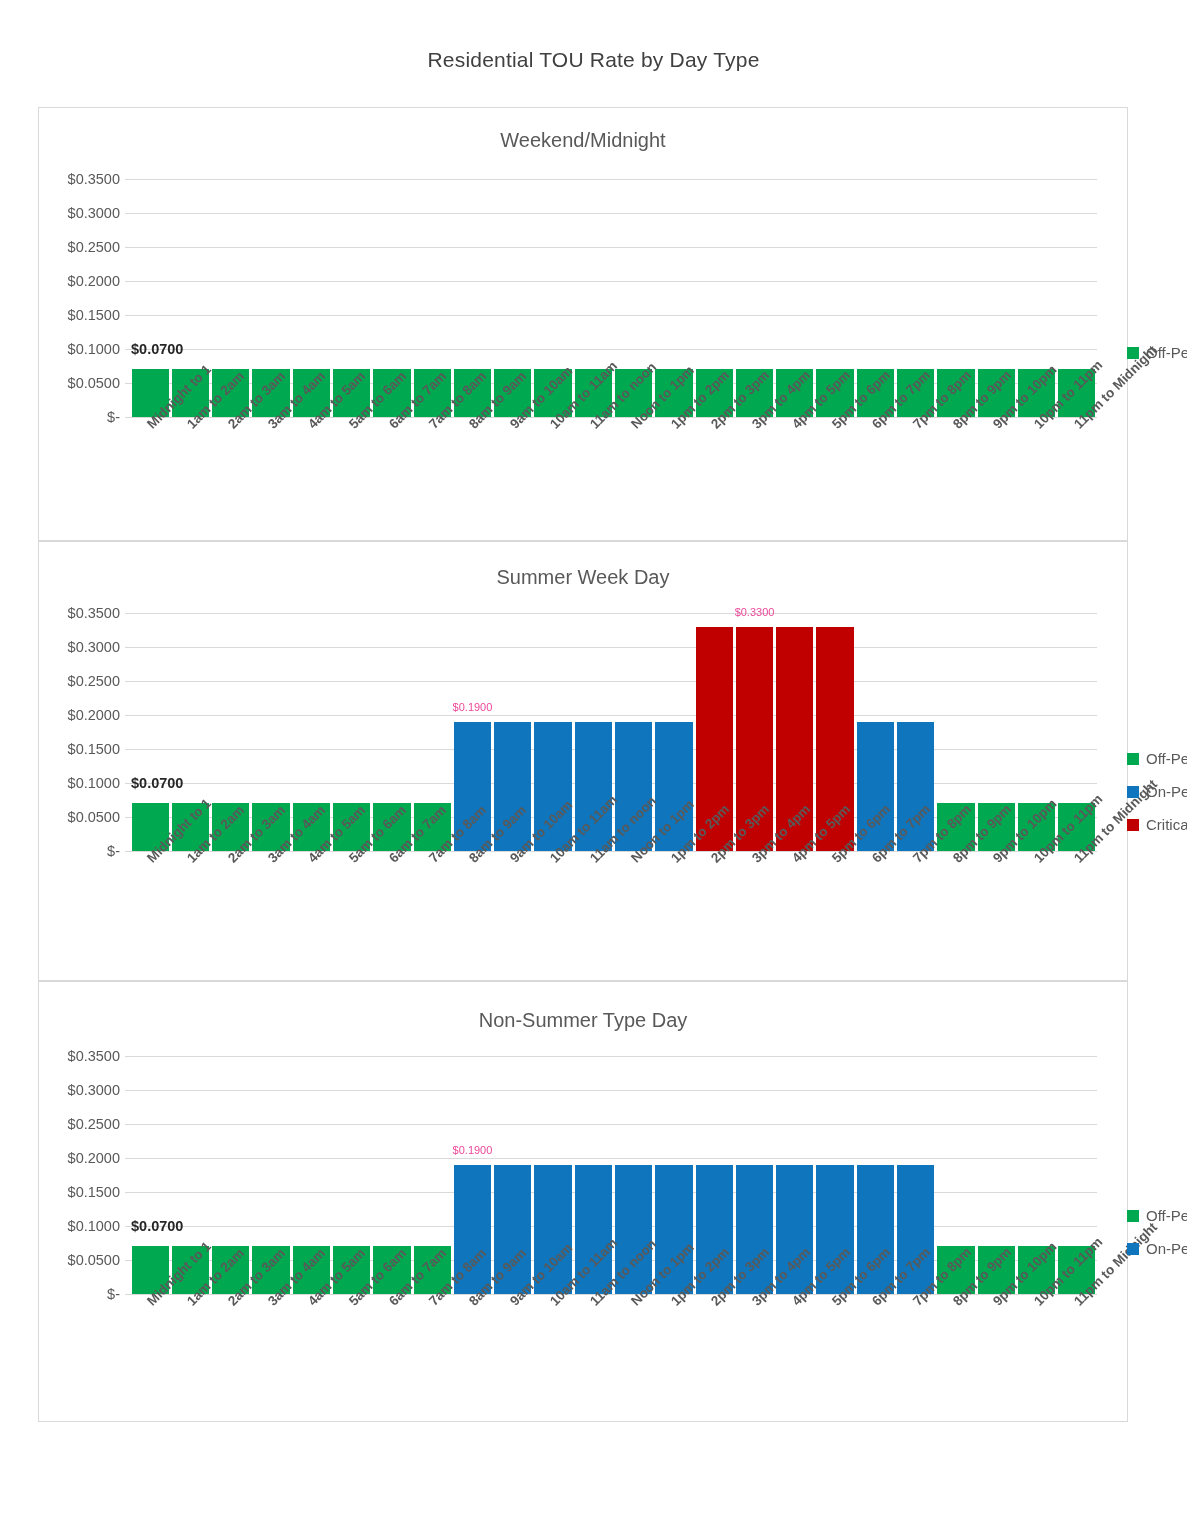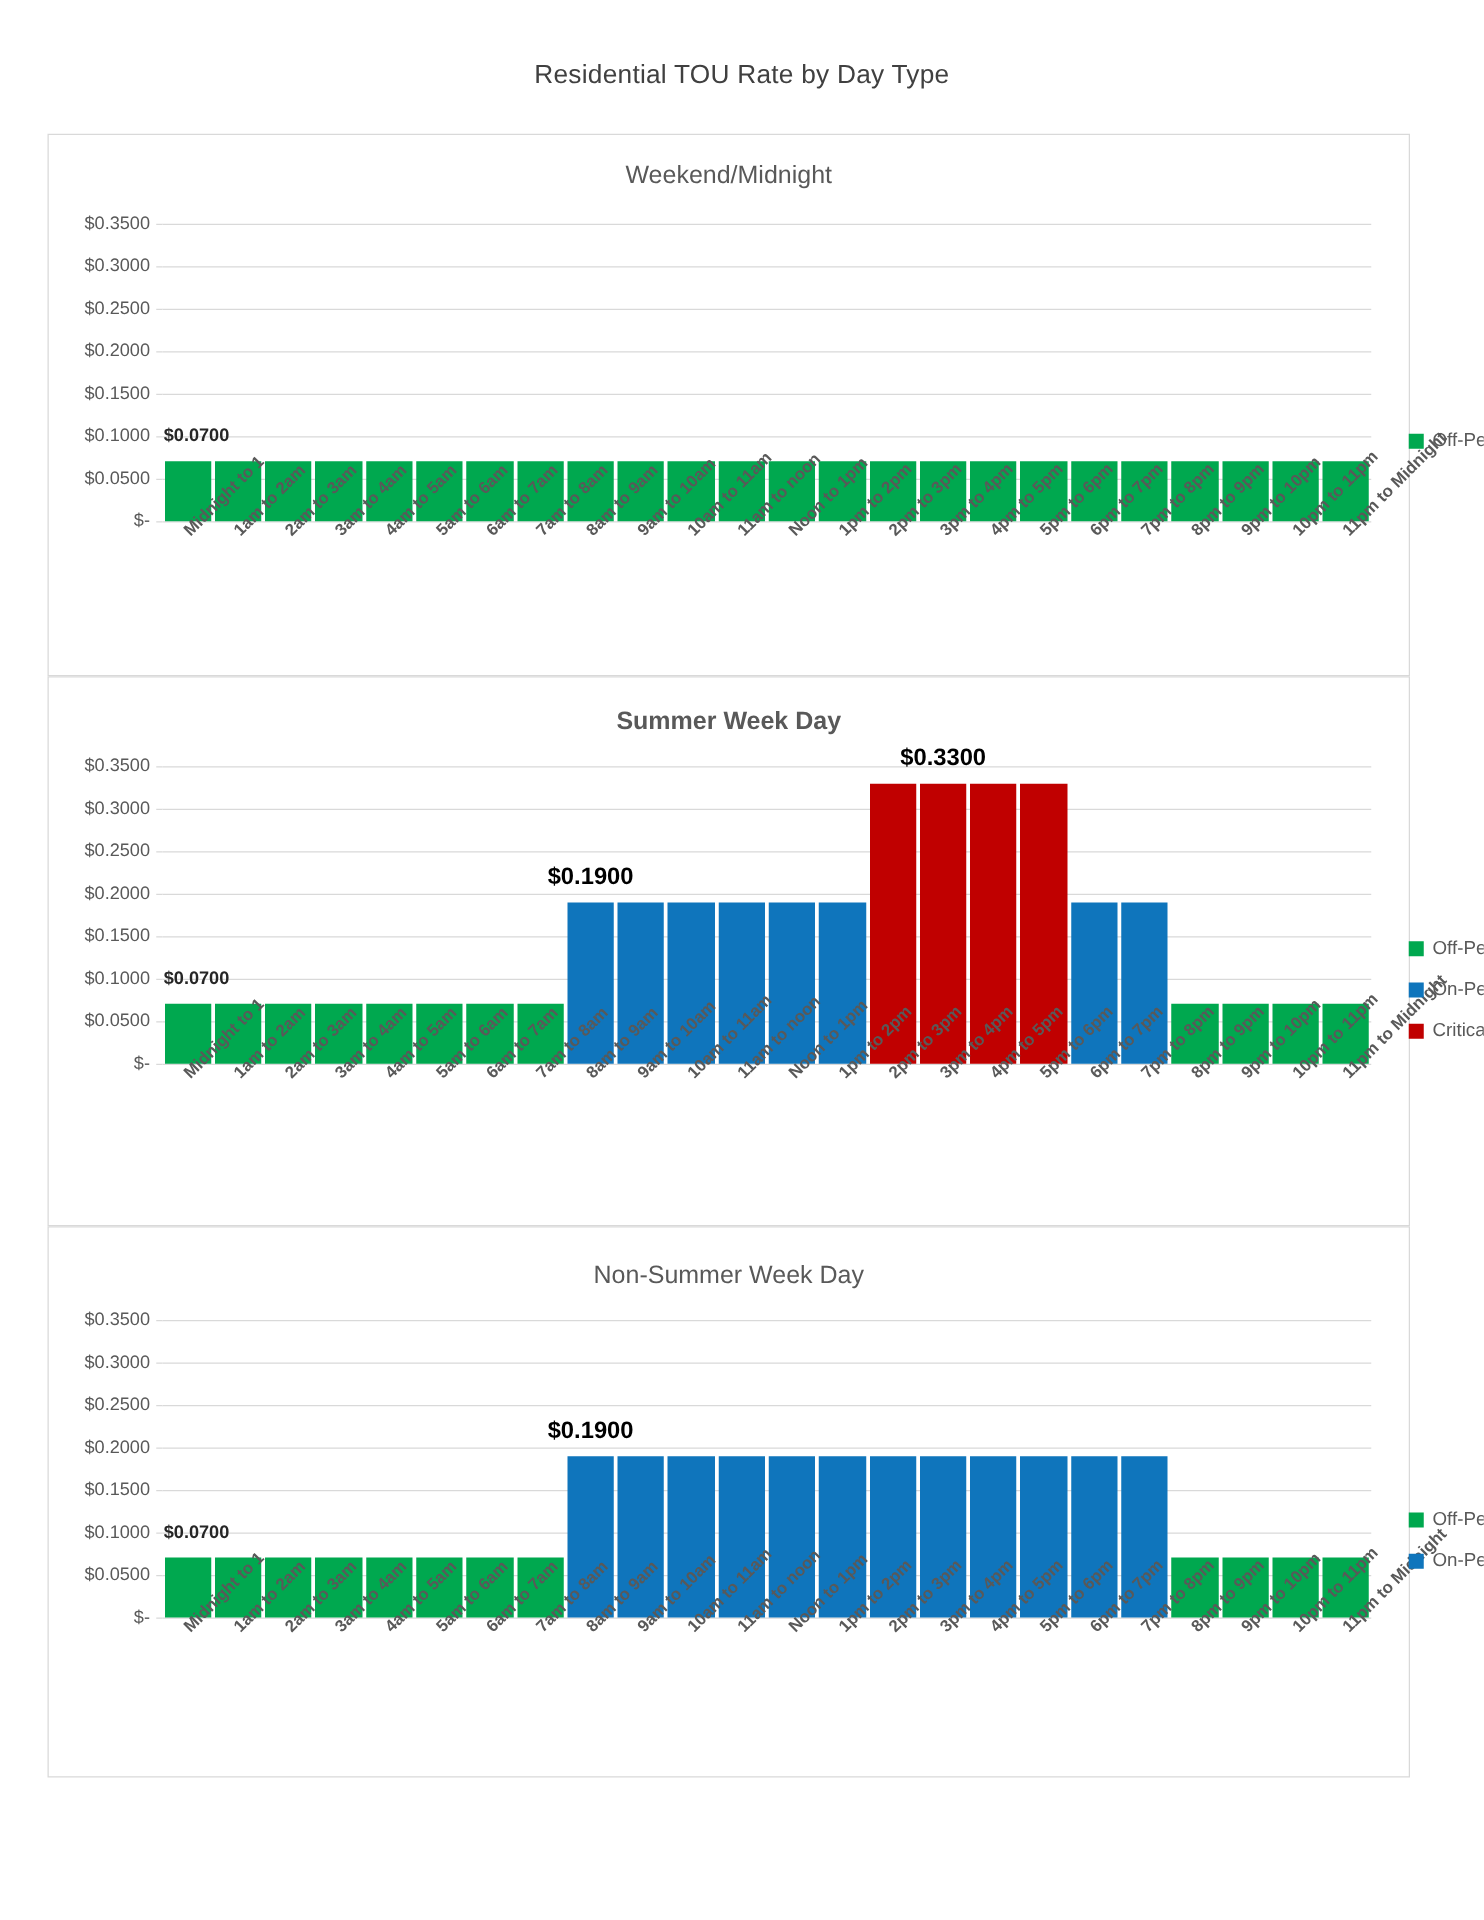--- a/index.html
+++ b/index.html
@@ -45,21 +45,21 @@
   .panel-title {
     position: absolute;
     left: 0;
     width: 100%;
     text-align: center;
     font-size: 20px;
     color: #595959;
     font-weight: 400;
   }
   #panel-0 .panel-title { top: 21px; }
-  #panel-1 .panel-title { top: 24px; font-weight: bold; }
+  #panel-1 .panel-title { top: 24px; }
   #panel-2 .panel-title { top: 27px; }
 
   
   .plot {
     position: absolute;
     box-sizing: border-box;
   }
   
   .ylabels {
     position: absolute;
@@ -111,23 +111,23 @@
   
   .datalabel {
     position: absolute;
     font-size: 14.5px;
     font-weight: bold;
     color: #262626;
     white-space: nowrap;
     transform: translate(-50%, -100%);
   }
   .datalabel.plain {
-    font-weight: 700;
-    color: #000000;
-    font-size: 19px;
+    font-weight: 400;
+    color: #ec4899;
+    font-size: 11px;
   }
 
   
   .xlabels {
     position: absolute;
     left: 0;
     top: 100%;
     width: 100%;
     height: 120px;
   }
@@ -352,21 +352,21 @@
         <span>On-Peak</span>
       </div>
       <div class="legend-row">
         <span class="swatch" style="background: rgb(192, 0, 0);"></span>
         <span>Critical-Peak</span>
       </div>
     </div>
   </div>
 
 <div class="panel" id="panel-2">
-  <div class="panel-title">Non-Summer Week Day</div>
+  <div class="panel-title">Non-Summer Type Day</div>
 <div class="plot" style="left: 91px; top: 74px; width: 967px; height: 238px;">
       <div class="ylabels">
         <div class="gridline baseline" style="top: 238px;"></div>
         <div class="ytick" style="top: 238px;"></div>
         <div class="ylab" style="top: 238px;">$-</div>
         <div class="gridline" style="top: 204px;"></div>
         <div class="ytick" style="top: 204px;"></div>
         <div class="ylab" style="top: 204px;">$0.0500</div>
         <div class="gridline" style="top: 170px;"></div>
         <div class="ytick" style="top: 170px;"></div>

